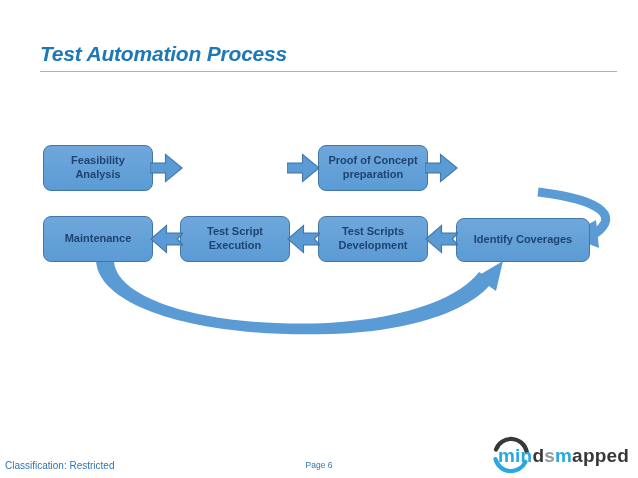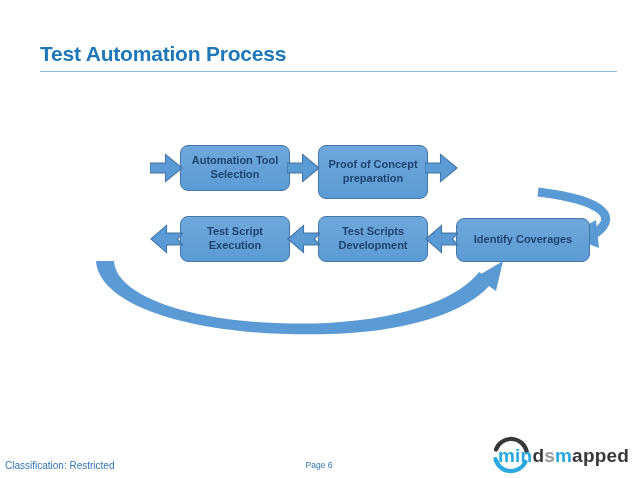--- a/index.html
+++ b/index.html
@@ -5,20 +5,21 @@
   html,body{margin:0;padding:0;}
   body{background:#888;font-family:"Liberation Sans",sans-serif;}
   .slide{
     position:relative;width:638px;height:478px;overflow:hidden;
     background:var(--background,#FFFFFF);
   }
   .title{
     position:absolute;left:40px;top:42px;margin:0;
     font-size:21px;font-weight:700;letter-spacing:-0.2px;
     color:var(--title,#1E78B8);
+    font-style:italic;
   }
   .title-underline{
     position:absolute;left:40px;top:71px;width:577px;height:1px;
     background:var(--title_underline,#8FBADF);
   }
   .curves{position:absolute;left:0;top:0;z-index:0;}
   .fbox{
     position:absolute;z-index:2;box-sizing:border-box;
     background:linear-gradient(180deg,var(--box_fill_light,#6FA7DB),var(--box_fill,#5B9BD5));
     border:1.5px solid var(--box_border,#4176A8);
@@ -47,27 +48,30 @@
   <h1 class="title">Test Automation Process</h1>
   <div class="title-underline"></div>
 
   <svg class="curves" width="638" height="478" viewBox="0 0 638 478">
     <path d="M 538 192 C 604 200 624 218 588 238" style="fill:none;stroke:var(--arrow_fill,#5B9BD5);stroke-width:9"></path>
     <polygon points="568,236 596,220 599,248" style="fill:var(--arrow_fill,#5B9BD5)"></polygon>
     <path d="M 96 261 C 99 306 195 338 330 334 C 428 331 478 303 493 281 L 479 272 C 462 295 413 318 328 323 C 205 328 116 299 114 261 Z" style="fill:var(--arrow_fill,#5B9BD5)"></path>
     <polygon points="503,261 496,291 476,277" style="fill:var(--arrow_fill,#5B9BD5)"></polygon>
   </svg>
 
-  <div class="fbox" style="left:180px;top:145px;width:110px;height:46px">
-    <span>Automation Tool Selection</span>
+  <div class="fbox" style="left:43px;top:145px;width:110px;height:46px">
+    <span>Feasibility Analysis</span>
   </div>
-  <div class="fbox" style="left:318px;top:145px;width:110px;height:54px">
+  <div class="fbox" style="left:318px;top:145px;width:110px;height:46px">
     <span>Proof of Concept preparation</span>
   </div>
 
+  <div class="fbox" style="left:43px;top:216px;width:110px;height:46px">
+    <span>Maintenance</span>
+  </div>
   <div class="fbox" style="left:318px;top:216px;width:110px;height:46px">
     <span>Test Scripts Development</span>
   </div>
   <div class="fbox" style="left:180px;top:216px;width:110px;height:46px">
     <span>Test Script Execution</span>
   </div>
   <div class="fbox" style="left:456px;top:218px;width:134px;height:44px">
     <span>Identify Coverages</span>
   </div>
 

